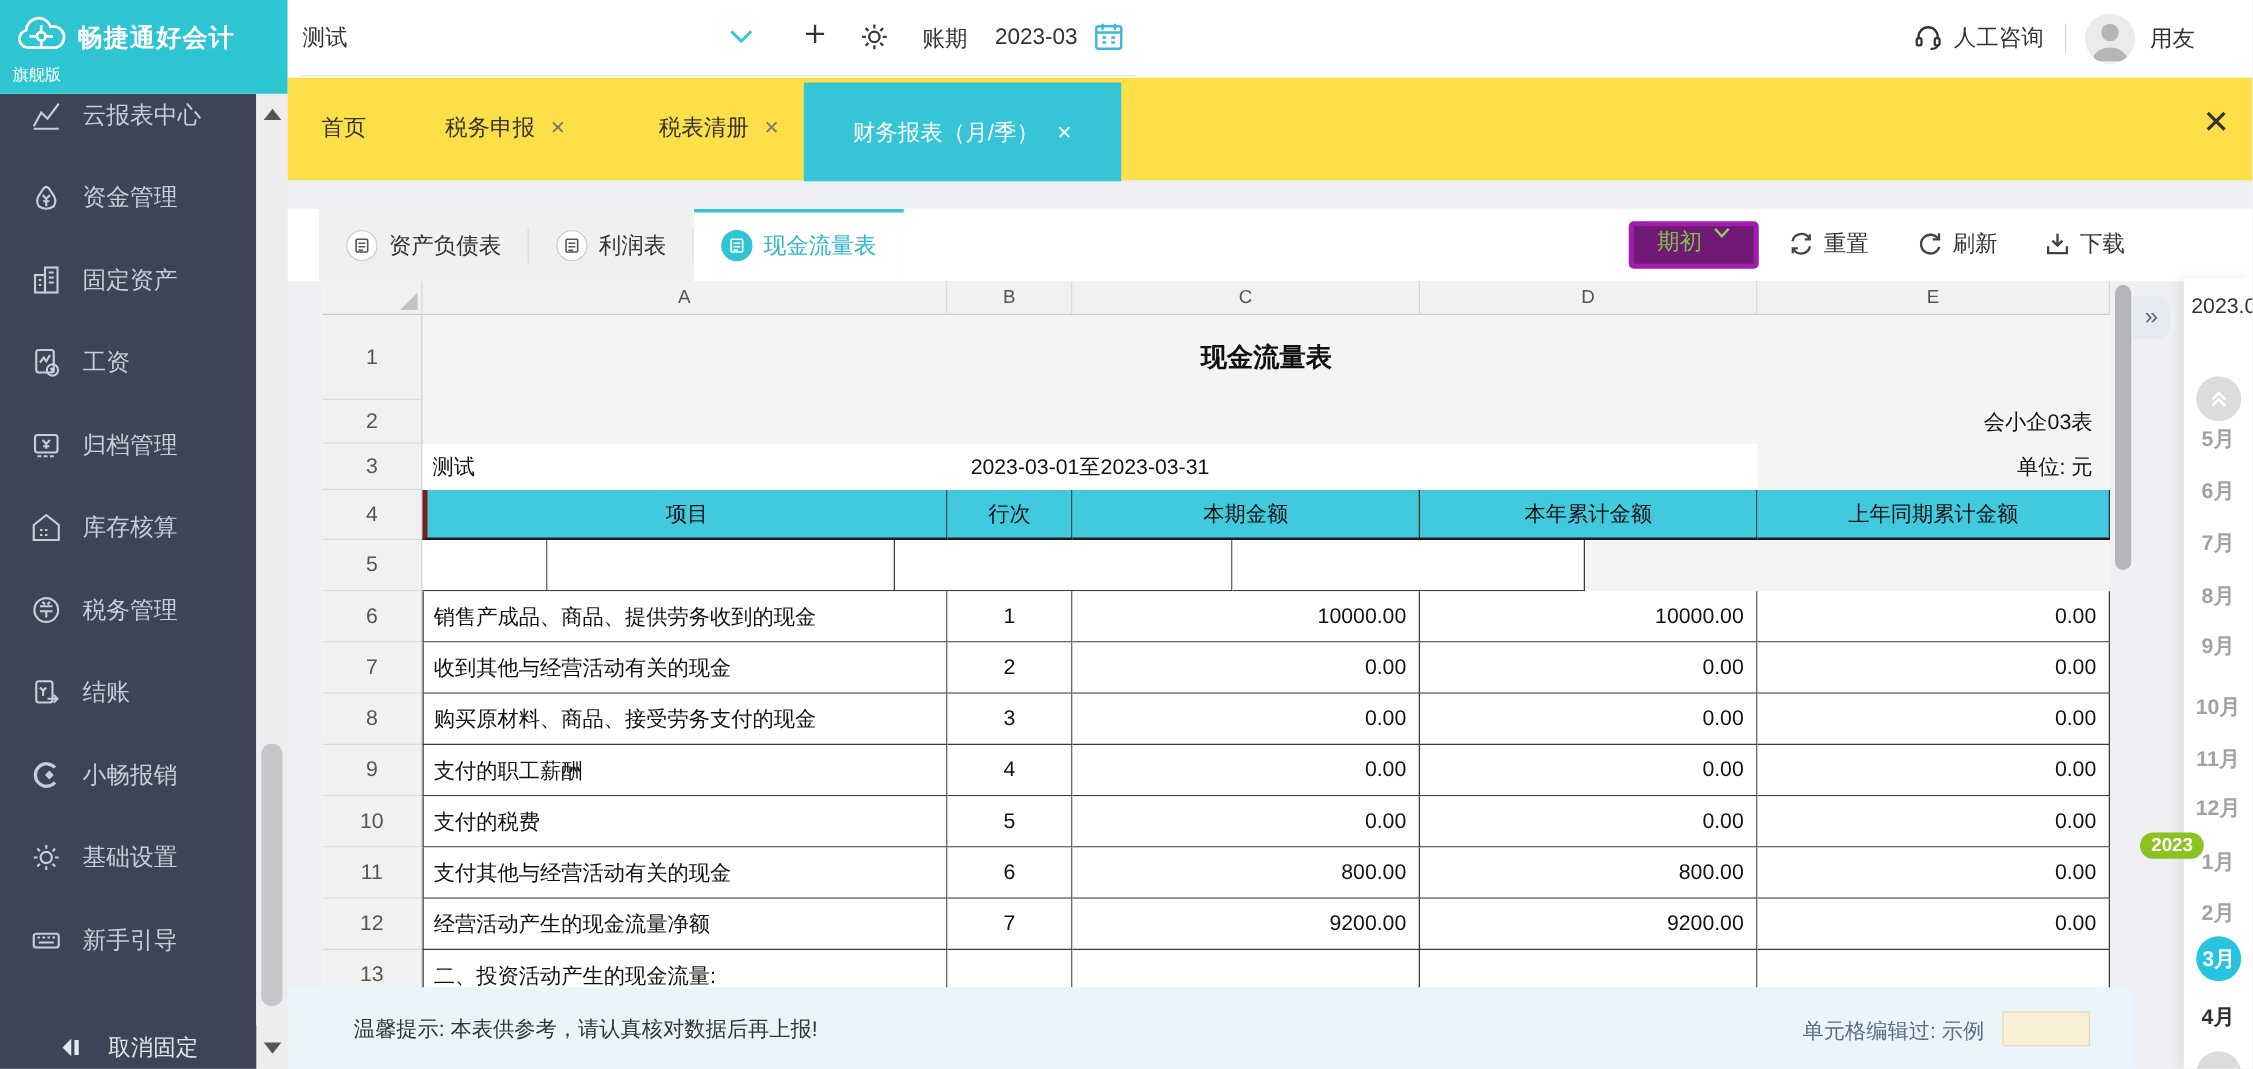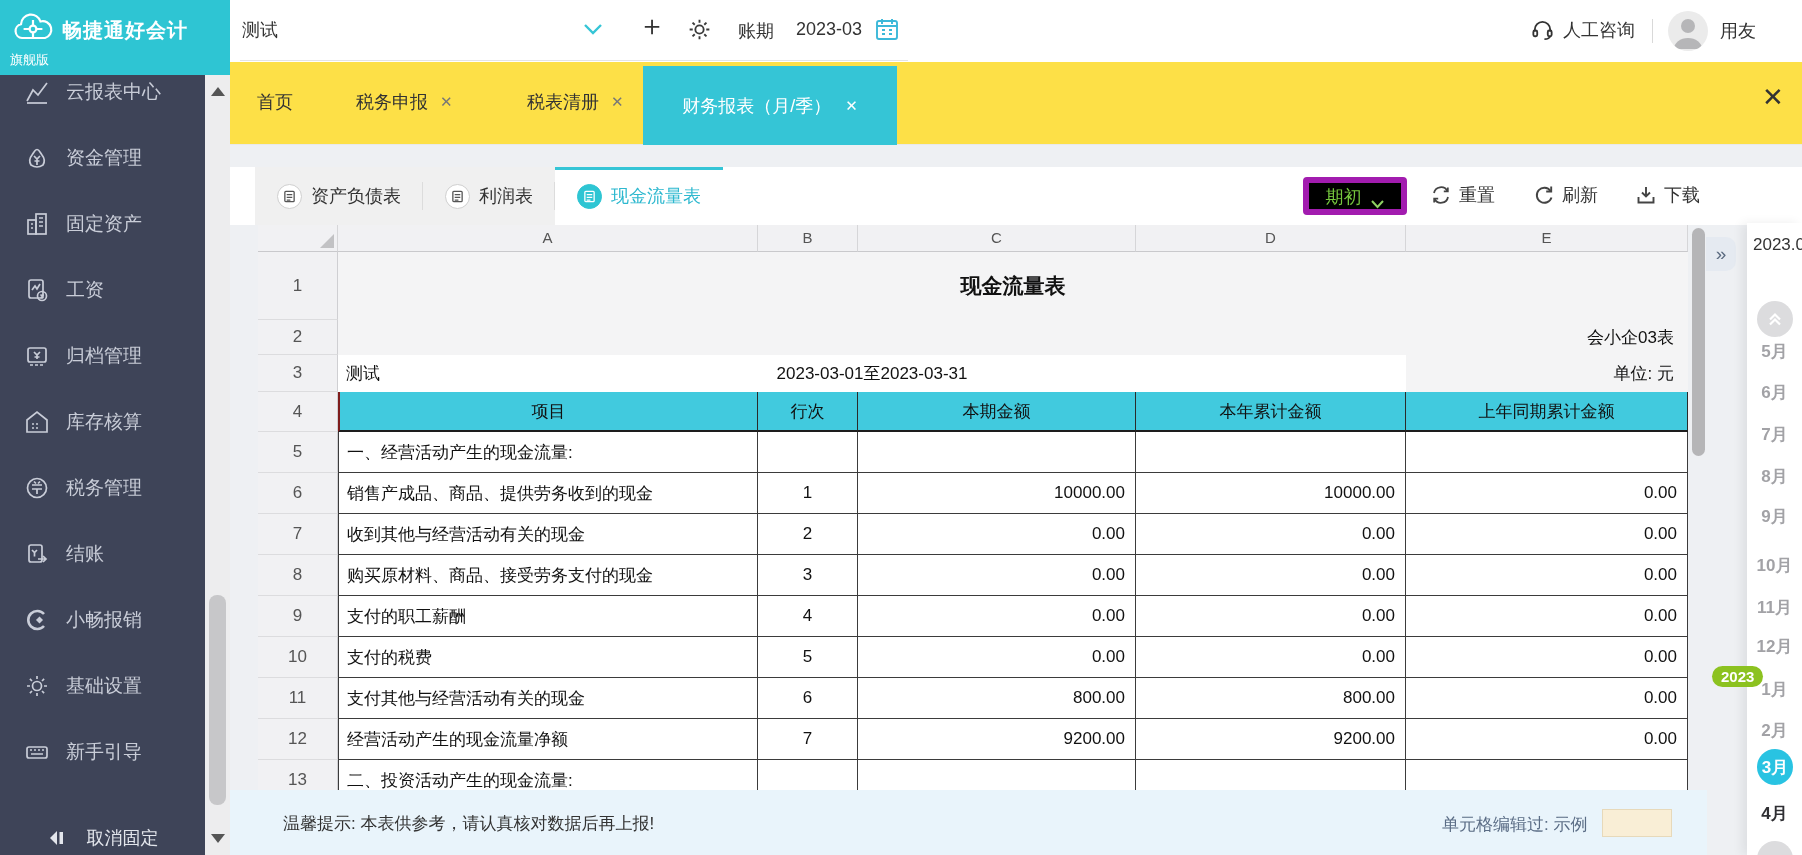--- a/index.html
+++ b/index.html
@@ -56,21 +56,21 @@
   .tabs-close { position:absolute; left:1532px; top:22px; font-size:26px; color:#333; cursor:pointer; line-height:1; }
 
   
   .toolbar { left:230px; top:167px; width:1572px; height:58px; background:#fff; z-index:1; }
   .rtabs { position:absolute; left:25px; top:0; height:58px; display:flex; background:#f0f0f0; }
   .rtab { height:58px; display:flex; align-items:center; gap:9px; padding:0 22px; font-size:18px; color:#333; cursor:pointer; position:relative; }
   .rtab .sep { position:absolute; right:0; top:15px; width:1px; height:28px; background:#dcdcdc; }
   .rtab-ico { width:25px; height:25px; border-radius:50%; background:#fff; border:1px solid #cfcfcf; display:flex; align-items:center; justify-content:center; }
   .rtab.active { background:#fff; color:#2db8cf; box-shadow:inset 0 3px 0 #35c5d6; }
   .rtab.active .rtab-ico { background:#2ec5d3; border-color:#2ec5d3; }
-  .btn-initial { position:absolute; left:1073px; top:10px; width:104px; height:38px; border:6px solid #a21caf; border-radius:4px; background:#000000; color:#76c83e; font-size:18px; display:flex; align-items:flex-end; justify-content:center; gap:8px; cursor:pointer; }
+  .btn-initial { position:absolute; left:1073px; top:10px; width:104px; height:38px; border:4px solid #a21caf; border-radius:4px; background:#701a75; color:#76c83e; font-size:18px; display:flex; align-items:flex-start; justify-content:center; gap:8px; cursor:pointer; }
   .tool-btn { position:absolute; top:16px; display:flex; align-items:center; gap:7px; font-size:18px; color:#333; cursor:pointer; }
   .tb-reset { left:1200px; } .tb-refresh { left:1303px; } .tb-download { left:1405px; }
 
   
   .sheet { left:258px; top:225px; width:1430px; height:565px; background:#f4f4f5; overflow:hidden; z-index:1; }
   .srow { display:flex; }
   .cell { flex:none; overflow:hidden; white-space:nowrap; }
   .wN{width:80px;} .wA{width:420px;} .wB{width:100px;} .wC{width:278px;} .wD{width:270px;} .wE{width:282px;}
   .colhead { height:27px; }
   .colhead .cell { background:#f1f1f3; border-right:1px solid #d6d6d8; border-bottom:1px solid #c9c9cc; color:#555; font-size:15px; text-align:center; line-height:26px; }
@@ -78,21 +78,21 @@
   .corner::after { content:""; position:absolute; right:3px; bottom:3px; border-left:14px solid transparent; border-bottom:14px solid #c2c2c4; }
   .numcell { background:#f1f1f3; border-right:1px solid #cfcfd2; border-bottom:1px solid #dcdcde; color:#555; font-size:17px; text-align:center; display:flex; align-items:center; justify-content:center; }
   .r1 { height:68px; } .r2 { height:35px; } .r3 { height:37px; } .r4 { height:40px; } .rB { height:41px; }
   .mergeA-E { width:1350px; display:flex; align-items:center; justify-content:center; }
   .sheet-title { font-size:21px; font-weight:600; color:#111; }
   .form-code { width:1350px; display:flex; align-items:center; justify-content:flex-end; padding-right:14px; font-size:17px; color:#111; }
   .r3-left { width:1068px; background:#fff; position:relative; display:flex; align-items:center; justify-content:center; font-size:17px; color:#111; }
   .r3-entity { position:absolute; left:8px; }
   .r3-unit { width:282px; display:flex; align-items:center; justify-content:flex-end; padding-right:14px; font-size:17px; color:#111; }
   .r4 .hcell { background:#41cade; color:#111; font-size:17px; display:flex; align-items:center; justify-content:center; border-right:1px solid #2a2a2a; border-bottom:2px solid #1d1d1d; }
-  .r4 .hcell.first { border-left:2px solid #7f1d1d; }
+  .r4 .hcell.first { border-left:4px solid #7f1d1d; }
   .rB .bcell { background:#fff; border-right:1px solid #3b3b3b; border-bottom:1px solid #3b3b3b; font-size:17px; color:#111; display:flex; align-items:center; }
   .rB .bcell.first { border-left:1px solid #3b3b3b; }
   .al { justify-content:flex-start; padding-left:8px; }
   .ac { justify-content:center; }
   .ar { justify-content:flex-end; padding-right:10px; }
 
   
   .sheet-vscroll { left:1692px; top:228px; width:13px; height:558px; }
   .sheet-thumb { position:absolute; left:0; top:0; width:13px; height:228px; background:#b5b5b7; border-radius:7px; }
   .collapse-tab { left:1706px; top:237px; width:30px; height:34px; background:#e5eaf1; border-radius:0 10px 10px 0; display:flex; align-items:center; justify-content:center; color:#5b6b80; font-size:19px; cursor:pointer; z-index:2; }
@@ -392,21 +392,20 @@
     <div class="cell wN numcell">4</div>
     <div class="cell wA hcell first">项目</div>
     <div class="cell wB hcell">行次</div>
     <div class="cell wC hcell">本期金额</div>
     <div class="cell wD hcell">本年累计金额</div>
     <div class="cell wE hcell">上年同期累计金额</div>
   </div>
 
   <div class="srow rB">
       <div class="cell wN numcell">5</div>
-      <div class="cell wA bcell first al">一、经营活动产生的现金流量:</div>
       <div class="cell wB bcell ac"></div>
       <div class="cell wC bcell ar"></div>
       <div class="cell wD bcell ar"></div>
       <div class="cell wE bcell ar"></div>
     </div>
   <div class="srow rB">
       <div class="cell wN numcell">6</div>
       <div class="cell wA bcell first al">销售产成品、商品、提供劳务收到的现金</div>
       <div class="cell wB bcell ac">1</div>
       <div class="cell wC bcell ar">10000.00</div>

